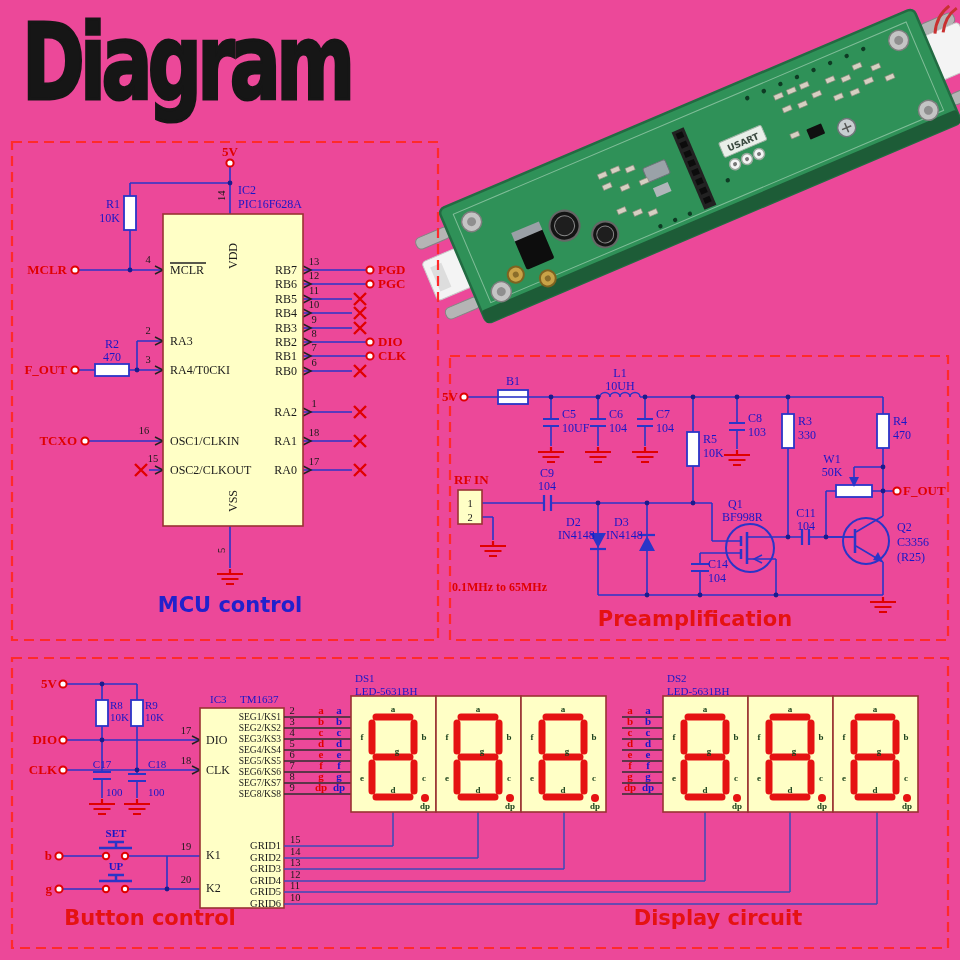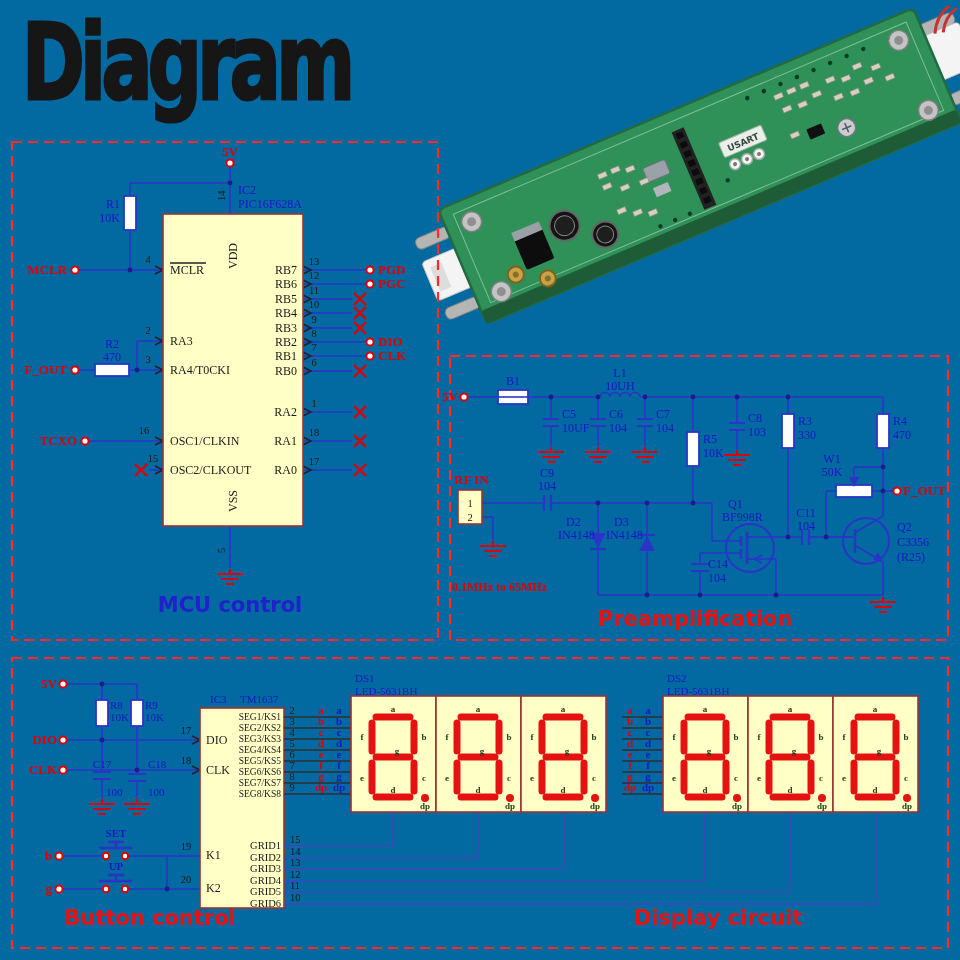--- a/index.html
+++ b/index.html
@@ -1,16 +1,16 @@
 <!DOCTYPE html>
 <html><head>
 <meta charset="utf-8">
 <style>
   html,body{margin:0;padding:0;background:#fff;width:960px;height:960px;overflow:hidden}
-  #stage{position:relative;width:960px;height:960px;background:#0369a1;font-family:"Liberation Serif",serif}
+  #stage{position:relative;width:960px;height:960px;background:#ec4899;font-family:"Liberation Serif",serif}
   .big-title{position:absolute;left:22px;top:2px;font-family:"DejaVu Sans",sans-serif;
     font-weight:bold;font-size:97px;letter-spacing:-6px;color:#161616;
     -webkit-text-stroke:3px #161616;transform:scale(0.78,1.08);transform-origin:left top;white-space:nowrap}
   svg{position:absolute;left:0;top:0}
   .brd{fill:none;stroke:#ff2a2a;stroke-width:2.2;stroke-dasharray:10 6}
   .w{fill:none;stroke:#2a35c8;stroke-width:1.6}
   .wk{fill:none;stroke:#2f2f2f;stroke-width:1.3}
   .wg{fill:none;stroke:#3d4ab8;stroke-width:1.5}
   .cp{fill:#fff;stroke:#2a35c8;stroke-width:1.8}
   .pl{fill:none;stroke:#2a35c8;stroke-width:2.2}

